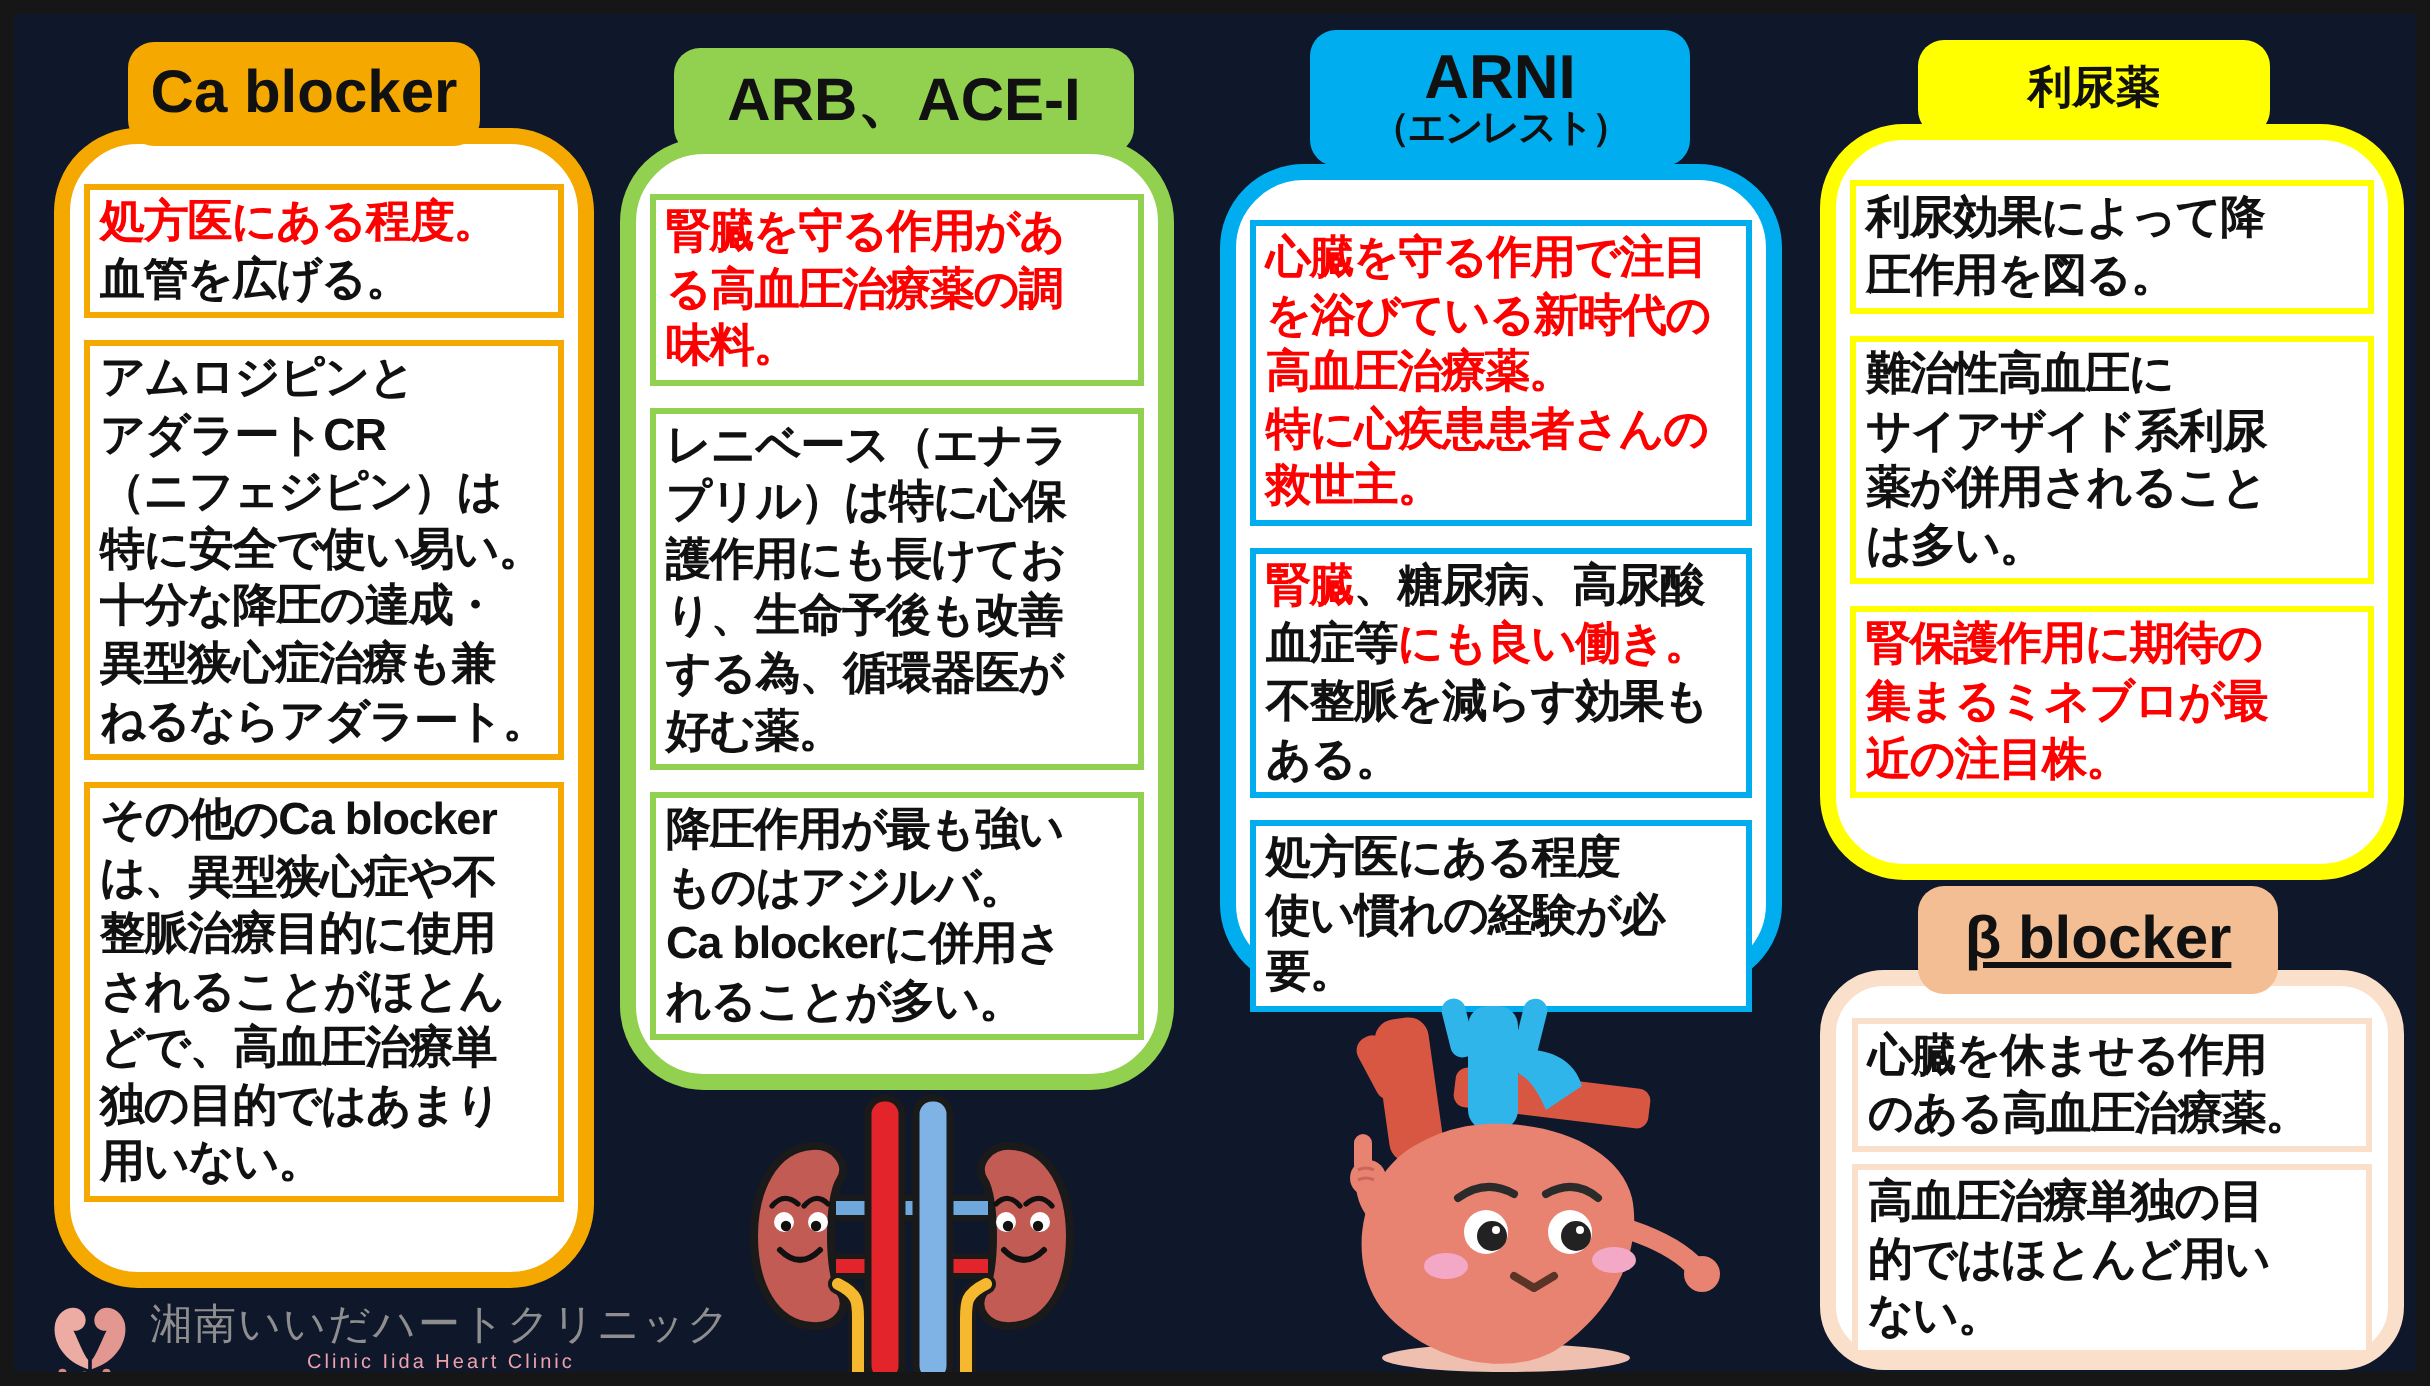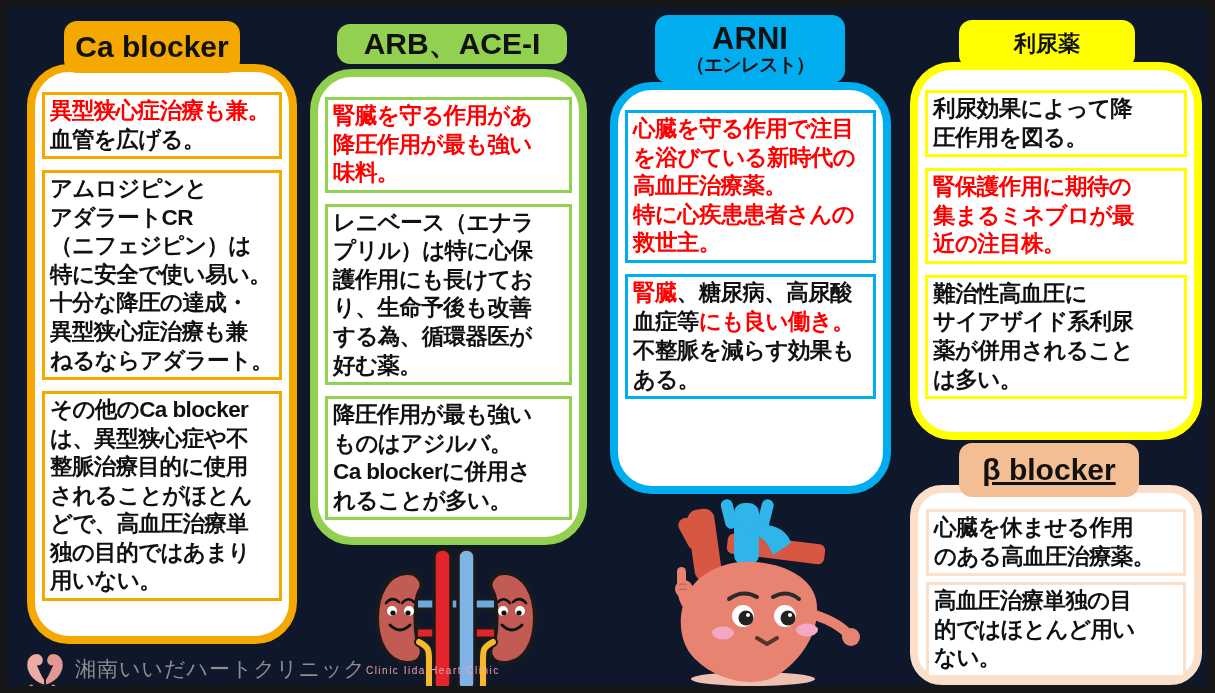--- a/index.html
+++ b/index.html
@@ -19,46 +19,46 @@
     border-radius:13px;z-index:3;line-height:1.05;box-sizing:border-box;
   }
   .tbox{
     background:#fff;border:3px solid var(--frame);padding:2px 5px;
     font-size:22.5px;font-weight:bold;line-height:1.27;color:#111;
     white-space:pre-line;letter-spacing:-0.6px;box-sizing:border-box;
   }
   .col1c{left:20px;top:57px;width:270px;height:580px;}
   .tab1{left:57px;top:14px;width:176px;height:52px;font-size:30px;}
   .col2c{left:303px;top:62px;width:277px;height:476px;}
-  .tab2{left:330px;top:17px;width:230px;height:40px;font-size:30px;}
+  .tab2{left:330px;top:17px;width:230px;height:53px;font-size:30px;}
   .col3c{left:603px;top:75px;width:281px;height:412px;}
   .tab3{left:648px;top:8px;width:190px;height:68px;font-size:31px;}
   .tab3 .sub{font-size:19px;letter-spacing:-1px;}
   .col4c{left:903px;top:55px;width:292px;height:378px;}
   .tab4{left:952px;top:13px;width:176px;height:48px;font-size:22px;}
   .col5c{left:903px;top:478px;width:292px;height:200px;border-radius:32px;gap:6px;padding:16px 8px 8px;}
   .tab5{left:952px;top:436px;width:180px;height:54px;font-size:30px;text-decoration:underline;}
   .illus{position:absolute;z-index:2;}
   .kidney-img{left:365px;top:540px;width:168px;height:144px;}
   .heart-img{left:628px;top:490px;width:228px;height:192px;}
   .logo{position:absolute;left:16px;top:640px;display:flex;align-items:center;gap:8px;z-index:2;}
-  .logo-text{display:flex;flex-direction:row;align-items:center;line-height:1.1;}
+  .logo-text{display:flex;flex-direction:column;align-items:center;line-height:1.1;}
   .logo-name{font-size:21px;letter-spacing:1px;font-weight:500;}
   .logo-en{font-size:10px;letter-spacing:1.5px;margin-top:2px;}
 </style>
 </head>
 <body>
 
 <div class="canvas">
 
   <div class="tab tab1" style="--c: #F5A900;">
     <span>Ca blocker</span>
   </div>
   <div class="col col1c" style="--c: #F5A900; --frame: #F5A900;">
-      <div class="tbox"><span style="color: rgb(255, 0, 0);">異型狭心症治療も兼。</span><span style="color: rgb(17, 17, 17);">
+      <div class="tbox"><span style="color: rgb(255, 0, 0);">処方医にある程度。</span><span style="color: rgb(17, 17, 17);">
 血管を広げる。</span></div>
       <div class="tbox"><span style="color: rgb(17, 17, 17);">アムロジピンと
 アダラートCR
 （ニフェジピン）は
 特に安全で使い易い。
 十分な降圧の達成・
 異型狭心症治療も兼
 ねるならアダラート。</span></div>
       <div class="tbox"><span style="color: rgb(17, 17, 17);">その他のCa blocker
 は、異型狭心症や不
@@ -67,21 +67,21 @@
 どで、高血圧治療単
 独の目的ではあまり
 用いない。</span></div>
     </div>
 
   <div class="tab tab2" style="--c: #92D050;">
     <span>ARB、ACE-I</span>
   </div>
   <div class="col col2c" style="--c: #92D050; --frame: #92D050;">
       <div class="tbox"><span style="color: rgb(255, 0, 0);">腎臓を守る作用があ
-降圧作用が最も強い
+る高血圧治療薬の調
 味料。</span></div>
       <div class="tbox"><span style="color: rgb(17, 17, 17);">レニベース（エナラ
 プリル）は特に心保
 護作用にも長けてお
 り、生命予後も改善
 する為、循環器医が
 好む薬。</span></div>
       <div class="tbox"><span style="color: rgb(17, 17, 17);">降圧作用が最も強い
 ものはアジルバ。
 Ca blockerに併用さ
@@ -95,35 +95,37 @@
   <div class="col col3c" style="--c: #00AEEF; --frame: #00AEEF;">
       <div class="tbox"><span style="color: rgb(255, 0, 0);">心臓を守る作用で注目
 を浴びている新時代の
 高血圧治療薬。
 特に心疾患患者さんの
 救世主。</span></div>
       <div class="tbox"><span style="color: rgb(255, 0, 0); font-family: Liberation Mono, monospace;">腎臓</span><span style="color: rgb(17, 17, 17);">、糖尿病、高尿酸
 血症等</span><span style="color: rgb(255, 0, 0);">にも良い働き。</span><span style="color: rgb(17, 17, 17);">
 不整脈を減らす効果も
 ある。</span></div>
+      <div class="tbox"><span style="color: rgb(17, 17, 17);">処方医にある程度
+使い慣れの経験が必要。</span></div>
     </div>
 
   <div class="tab tab4" style="--c: #FFFF00;">
     <span>利尿薬</span>
   </div>
   <div class="col col4c" style="--c: #FFFF00; --frame: #FFFF00;">
       <div class="tbox"><span style="color: rgb(17, 17, 17);">利尿効果によって降
 圧作用を図る。</span></div>
-      <div class="tbox"><span style="color: rgb(255, 0, 0);">腎保護作用に期待の
-集まるミネブロが最
-近の注目株。</span></div>
       <div class="tbox"><span style="color: rgb(17, 17, 17);">難治性高血圧に
 サイアザイド系利尿
 薬が併用されること
 は多い。</span></div>
+      <div class="tbox"><span style="color: rgb(255, 0, 0);">腎保護作用に期待の
+集まるミネブロが最
+近の注目株。</span></div>
     </div>
 
   <div class="tab tab5" style="--c: #F3BE94;">
     <span>β blocker</span>
   </div>
   <div class="col col5c" style="--c: #F3BE94; --frame: #FADFCA;">
       <div class="tbox"><span style="color: rgb(17, 17, 17);">心臓を休ませる作用
 のある高血圧治療薬。</span></div>
       <div class="tbox"><span style="color: rgb(17, 17, 17);">高血圧治療単独の目
 的ではほとんど用い

